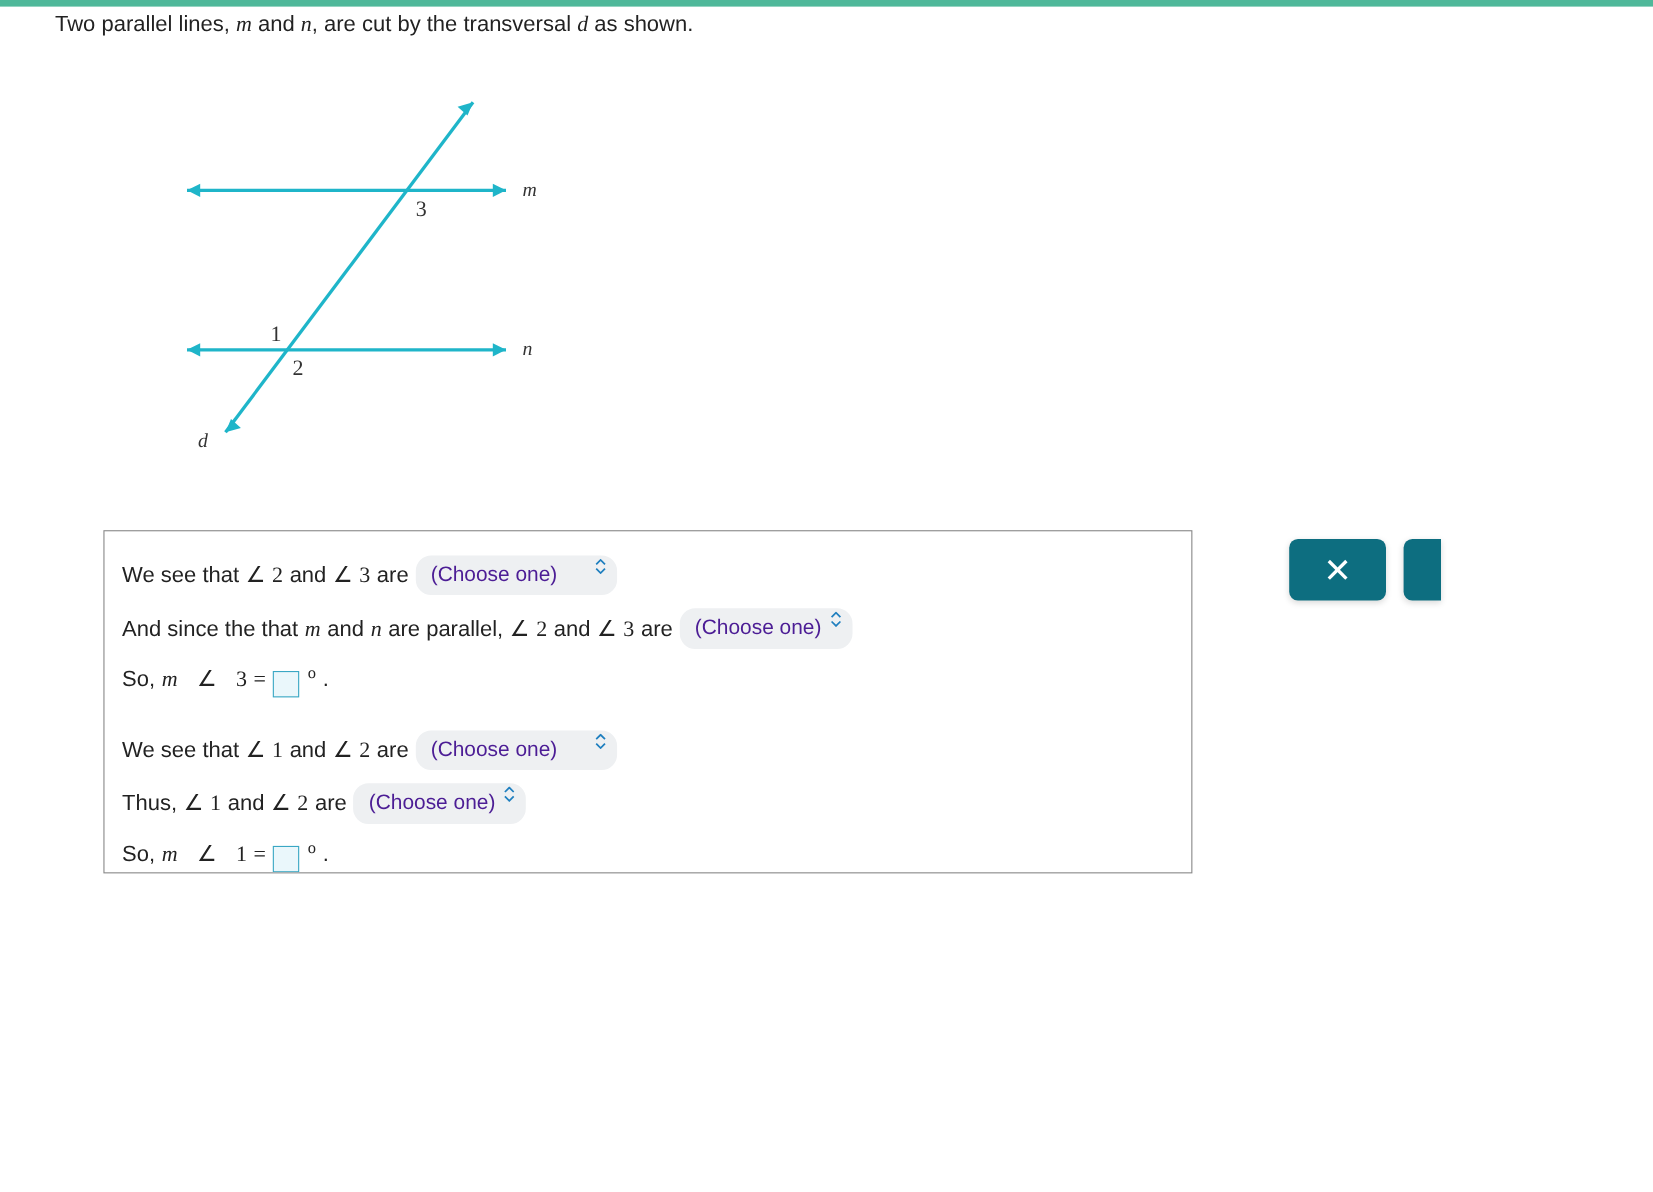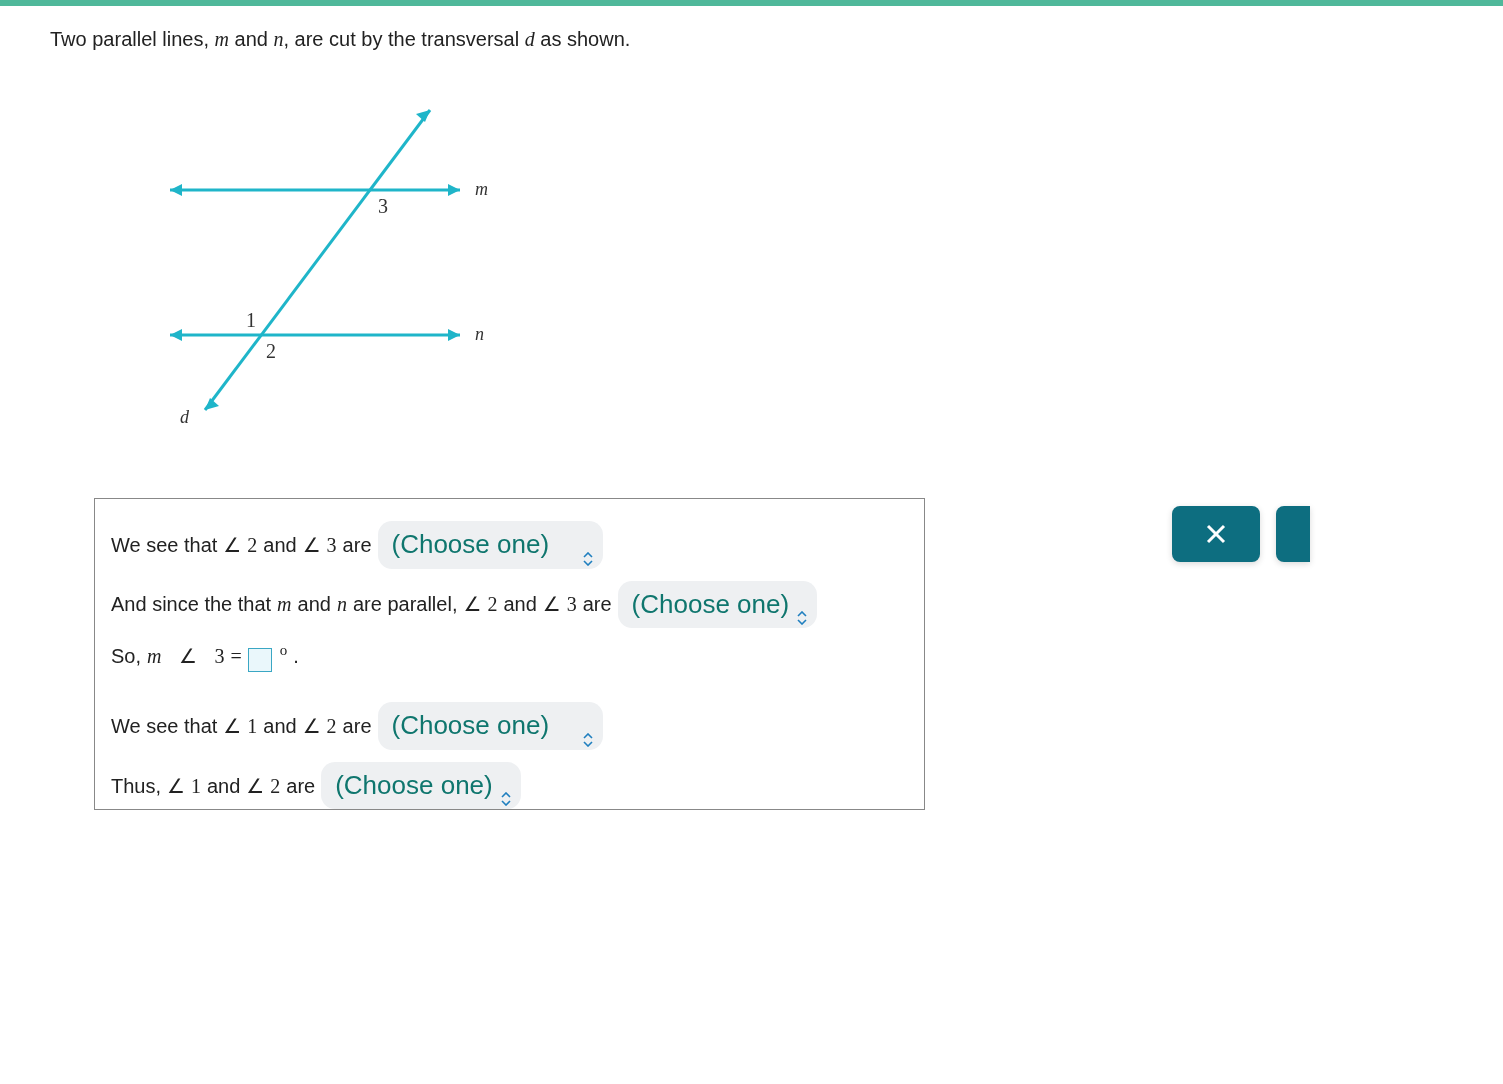--- a/index.html
+++ b/index.html
@@ -1,29 +1,29 @@
 <!DOCTYPE html>
 <html><head>
 <meta charset="utf-8">
 <style>
   html,body{margin:0;padding:0;font-family:Verdana,Arial,sans-serif;color:#222;background:#fff;font-size:20px}
   .page{width:1503px;height:1084px;position:relative;box-sizing:border-box;padding:0 50px 0 50px;border-top:6px solid #4fb89a}
-  .intro{margin-top:18px;line-height:1.55}
+  .intro{margin-top:1px;line-height:1.55}
   .intro .mi{font-family:'Times New Roman',serif;font-style:italic}
   .intro .mn{font-family:'Times New Roman',serif}
   .diagram{margin:40px 0 20px 70px}
   .prompt{margin:15px 0 0 0}
   .panel-wrap{margin:68px 0 0 44px;position:relative}
-  .panel{border:1px solid #888;width:831px;padding:22px 16px 0 16px;box-sizing:border-box;overflow:hidden;height:312px}
+  .panel{border:1px solid #888;width:990px;padding:22px 16px 0 16px;box-sizing:border-box;overflow:hidden;height:312px}
   .line{margin:0 0 12px 0;display:flex;align-items:center;flex-wrap:wrap;gap:6px;font-size:20px;line-height:1.6}
   .gap{height:18px}
   .mi{font-family:'Times New Roman',serif;font-style:italic}
   .mn{font-family:'Times New Roman',serif}
   .ang{font-family:'Times New Roman',serif}
-  .dd{display:inline-flex;align-items:flex-end;background:#eef0f2;border-radius:14px;padding:3px 10px 3px 14px;color:#0f766e;font-size:26px;cursor:pointer}
+  .dd{display:inline-flex;align-items:flex-start;background:#eef0f2;border-radius:14px;padding:3px 10px 3px 14px;color:#4c1d95;font-size:19px;cursor:pointer}
   .dd .chev{margin-left:34px;display:inline-flex;flex-direction:column;line-height:0}
   .dd.small .chev{margin-left:8px}
   .chev svg{width:10px;height:6px;display:block}
   .chev svg+svg{margin-top:2px}
   .inputbox{display:inline-block;width:22px;height:22px;border:1px solid #3aa7c4;background:#eaf7fb;position:relative;top:4px}
   .deg{font-family:'Times New Roman',serif;position:relative;top:-6px;font-size:15px;margin-left:2px}
   .btnrow{position:absolute;left:1078px;top:8px;display:flex;gap:12px}
   .btn{width:88px;height:56px;border-radius:8px;background:#0d6e80;display:flex;align-items:center;justify-content:center;box-shadow:0 2px 6px rgba(0,0,0,.15)}
   .btn svg{stroke:#fff;stroke-width:3;fill:none}
   .btn2{width:34px;height:56px;border-radius:8px 0 0 8px;background:#0d6e80;box-shadow:0 2px 6px rgba(0,0,0,.15)}

